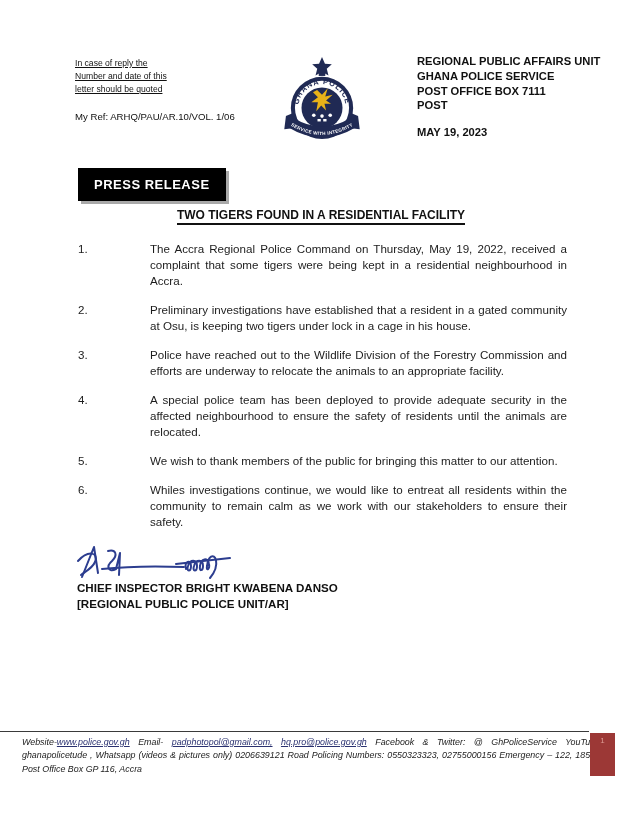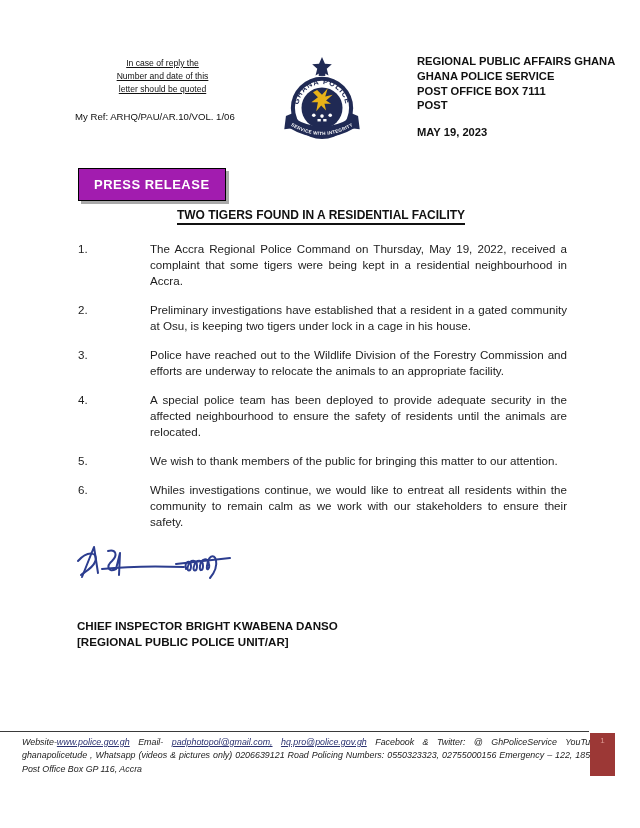--- a/index.html
+++ b/index.html
@@ -3,45 +3,45 @@
 <meta charset="utf-8">
 <style>
   * { margin:0; padding:0; box-sizing:border-box; }
   html,body { background:#ffffff; }
   .page {
     position:relative; width:640px; height:828px; background:#ffffff;
     font-family:"Liberation Sans","DejaVu Sans",sans-serif; color:#1a1a1a; overflow:hidden;
   }
   
   .ref-block { position:absolute; left:75px; top:57px; width:175px; font-size:8.6px; line-height:13px; color:#111; }
-  .ref-block .u { text-decoration:underline;text-align:center; }
+  .ref-block .u { text-decoration:underline; }
   .ref-block .myref { font-size:9.6px; margin-top:14px; }
   
   .crest { position:absolute; left:281px; top:56px; width:82px; height:94px; }
   
   .addr-block { position:absolute; left:417px; top:54px; font-weight:bold; font-size:11.2px; line-height:14.8px; color:#111; }
   .addr-block .date { margin-top:12px; }
   
   .press-box {
-    position:absolute; left:78px; top:168px; background:#a21caf; color:#fff;
+    position:absolute; left:78px; top:168px; background:#000000; color:#fff;
     font-weight:bold; font-size:13px; letter-spacing:.5px; padding:8px 15px;
     box-shadow:3px 3px 0 #a9a9a9; border:1px solid #000;
   }
   
   .title-wrap { position:absolute; left:0; top:205px; width:642px; text-align:center; }
   .title { display:inline-block; font-weight:bold; font-size:12px; color:#111; border-bottom:2px solid #111; padding-bottom:1px; }
   
   .body-list { position:absolute; left:78px; top:241px; width:489px; font-size:11.6px; line-height:16px; color:#1c1c1c; }
   .item { display:flex; margin-bottom:13px; }
   .item .num { flex:0 0 32px; }
   .item .txt { flex:1 1 auto; text-align:justify;margin-left:40px; }
   
   .signature { position:absolute; left:68px; top:537px; width:172px; height:52px; }
   
-  .signatory { position:absolute; left:77px; top:618px; font-weight:bold; font-size:11.6px; line-height:15.5px; color:#111; }
+  .signatory { position:absolute; left:77px; top:580px; font-weight:bold; font-size:11.6px; line-height:15.5px; color:#111; }
   
   .footer-rule { position:absolute; left:0; top:731px; width:589px; border-top:1.5px solid #3a3a3a; }
   .footer-text {
     position:absolute; left:22px; top:736px; width:578px;
     font-style:italic; font-size:8.9px; line-height:13.4px; color:#222; text-align:justify;
   }
   .footer-text .link { color:#2a3170; text-decoration:underline; }
   .page-num-box {
     position:absolute; left:590px; top:733px; width:25px; height:43px;
     background:#9c3836; color:#dd9a93; font-size:8px; text-align:center; padding-top:3px;
@@ -91,21 +91,21 @@
 
       <path d="M 12,80 Q 50,103 88,80" stroke="#202a54" stroke-width="13" fill="none"></path>
       <path d="M 12,80 Q 50,103 88,80" stroke="#ffffff" stroke-width="13.8" fill="none" stroke-opacity="0"></path>
       <text font-family="Liberation Sans, sans-serif" font-size="5.6" font-weight="bold" fill="#ffffff" letter-spacing=".4">
         <textPath href="#bannerTextArc" startOffset="50%" text-anchor="middle">SERVICE  WITH  INTEGRITY</textPath>
       </text>
     </svg>
   </div>
 
   <div class="addr-block">
-    <div>REGIONAL PUBLIC AFFAIRS GHANA</div>
+    <div>REGIONAL PUBLIC AFFAIRS UNIT</div>
     <div>GHANA POLICE SERVICE</div>
     <div>POST OFFICE BOX 7111</div>
     <div>POST</div>
     <div class="date">MAY 19, 2023</div>
   </div>
 
   <div class="press-box">PRESS RELEASE</div>
 
   <div class="title-wrap">
     <span class="title">TWO TIGERS FOUND IN A RESIDENTIAL FACILITY</span>

